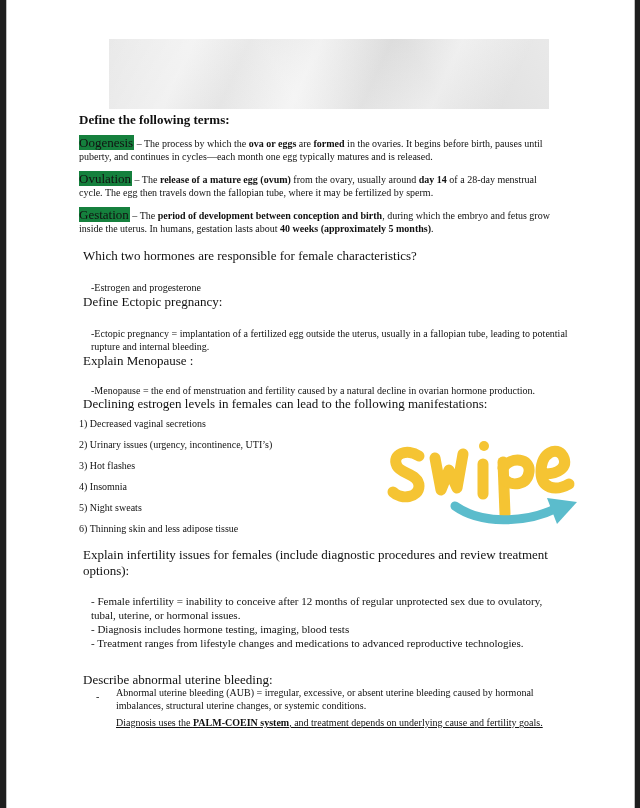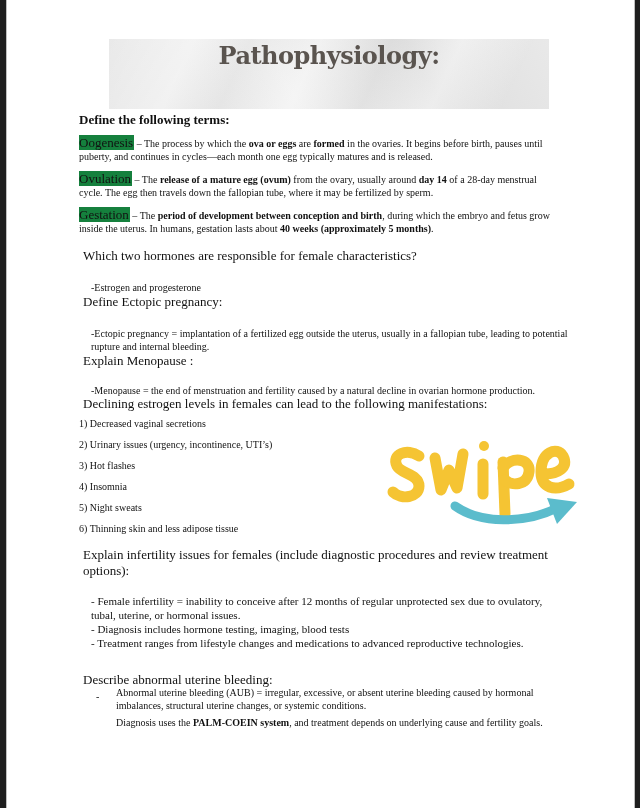--- a/index.html
+++ b/index.html
@@ -49,21 +49,20 @@
   .dash { position: absolute; left: 17px; font-size: 10px; line-height: 13px; }
   .swipe { position: absolute; left: 385px; top: 428px; width: 195px; height: 100px; }
 </style>
 </head>
 <body>
 
 <div class="page"></div>
 
 <div class="banner"></div>
 <div class="title">
-  <div>Pathophysiology:</div>
 </div>
 
 <div class="content">
 
   <div class="p h-bold" style="top:0px;">Define the following terms:</div>
 
   <div class="p term" style="top:24px;">
     <span class="hl">Oogenesis</span><span> – The process by which the </span><b>ova or eggs</b><span> are </span><b>formed</b><span> in the ovaries. It begins before birth, pauses until puberty, and continues in cycles—each month one egg typically matures and is released.</span>
   </div>
 
@@ -93,21 +92,21 @@
   <div class="p li" style="top:410px;">6) Thinning skin and less adipose tissue</div>
 
   <div class="p q" style="top:431px; width:470px;">Explain infertility issues for females (include diagnostic procedures and review treatment options):</div>
   <div class="p a" style="top:470px; font-size:11px; line-height:14px; width:475px;">- Female infertility = inability to conceive after 12 months of regular unprotected sex due to ovulatory, tubal, uterine, or hormonal issues.</div>
   <div class="p a" style="top:498px; font-size:11px; line-height:14px;">- Diagnosis includes hormone testing, imaging, blood tests</div>
   <div class="p a" style="top:512px; font-size:11px; line-height:14px;">- Treatment ranges from lifestyle changes and medications to advanced reproductive technologies.</div>
 
   <div class="p q" style="top:556px;">Describe abnormal uterine bleeding:</div>
   <div class="dash" style="top:578px;">-</div>
   <div class="sub-item" style="top:558px;margin-top:16px;">Abnormal uterine bleeding (AUB) = irregular, excessive, or absent uterine bleeding caused by hormonal imbalances, structural uterine changes, or systemic conditions.</div>
-  <div class="sub-item" style="top:604px;">
+  <div class="sub-item" style="top:604px;text-decoration:underline;">
     <span>Diagnosis uses the </span><b>PALM-COEIN system</b><span>, and treatment depends on underlying cause and fertility goals.</span>
   </div>
 </div>
 
 <svg class="swipe" viewBox="0 0 195 100">
   <g fill="none" stroke="#f5c433" stroke-width="11" stroke-linecap="round" stroke-linejoin="round">
 
     <path d="M34 28 C 22 20, 6 26, 12 38 C 16 46, 34 46, 34 58 C 34 70, 16 72, 8 64"></path>
 
     <path d="M50 30 L 56 62 L 64 42 L 72 60 L 78 26"></path>

